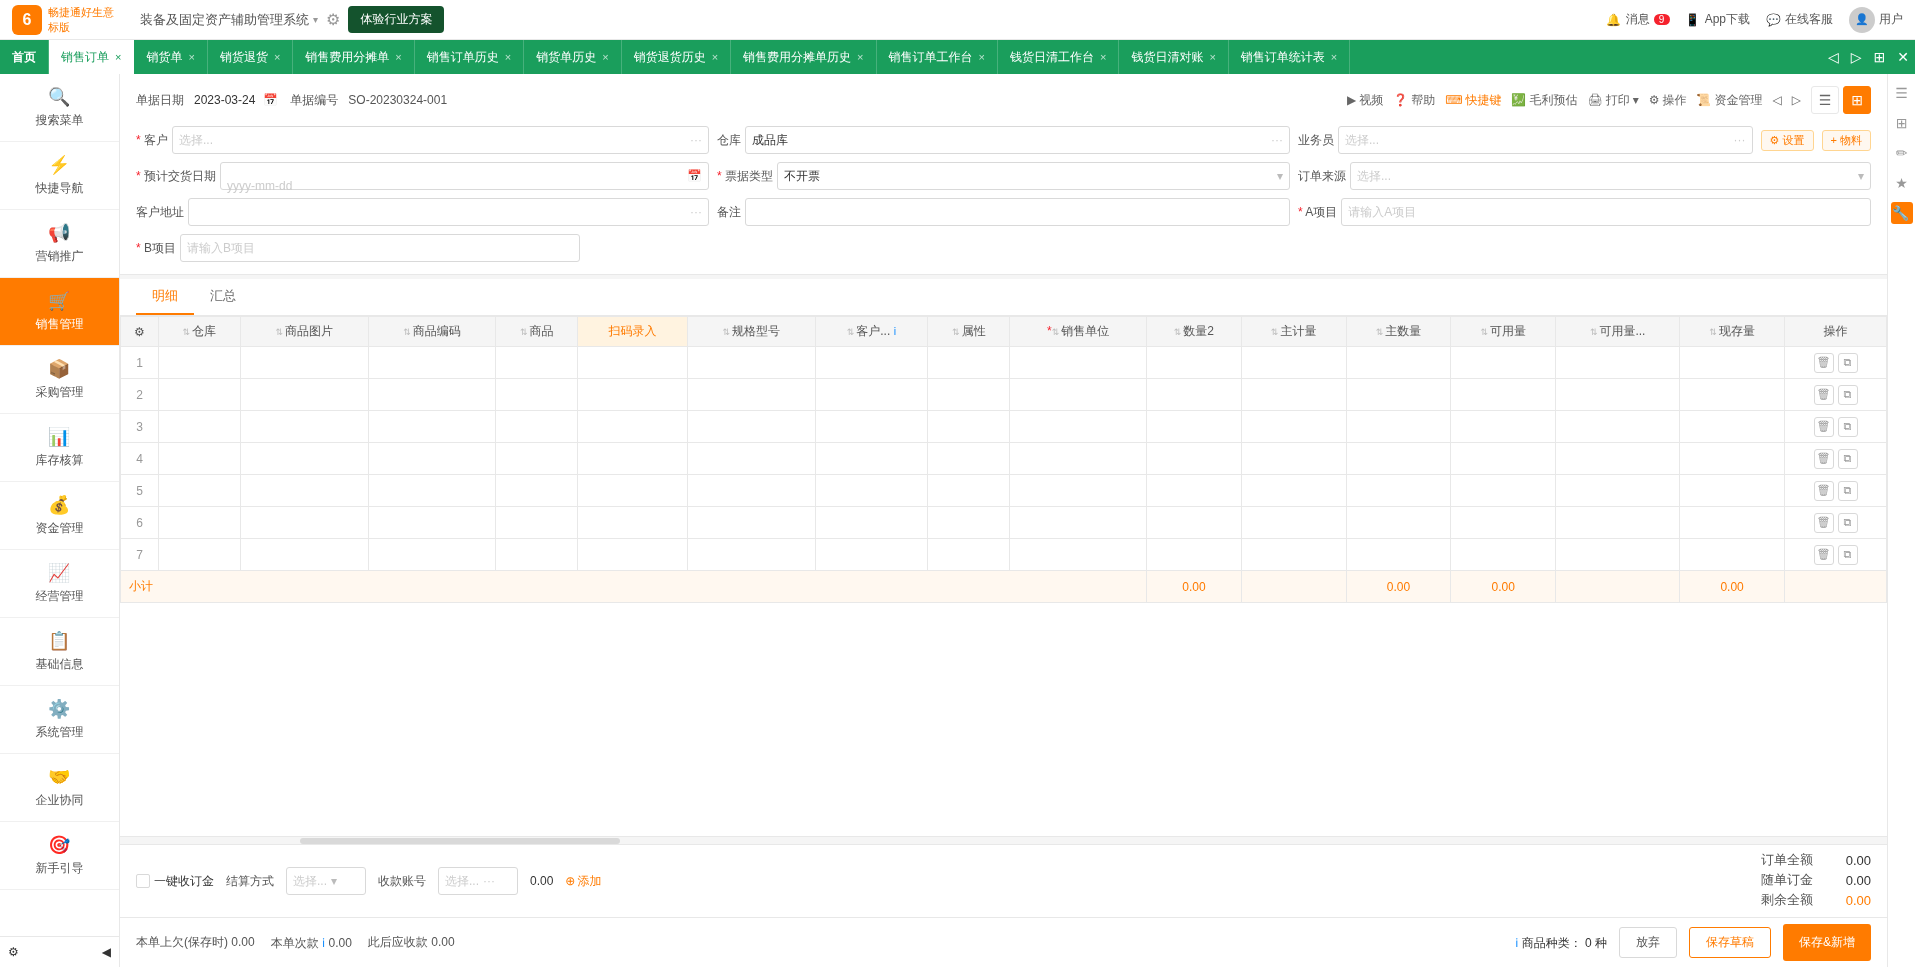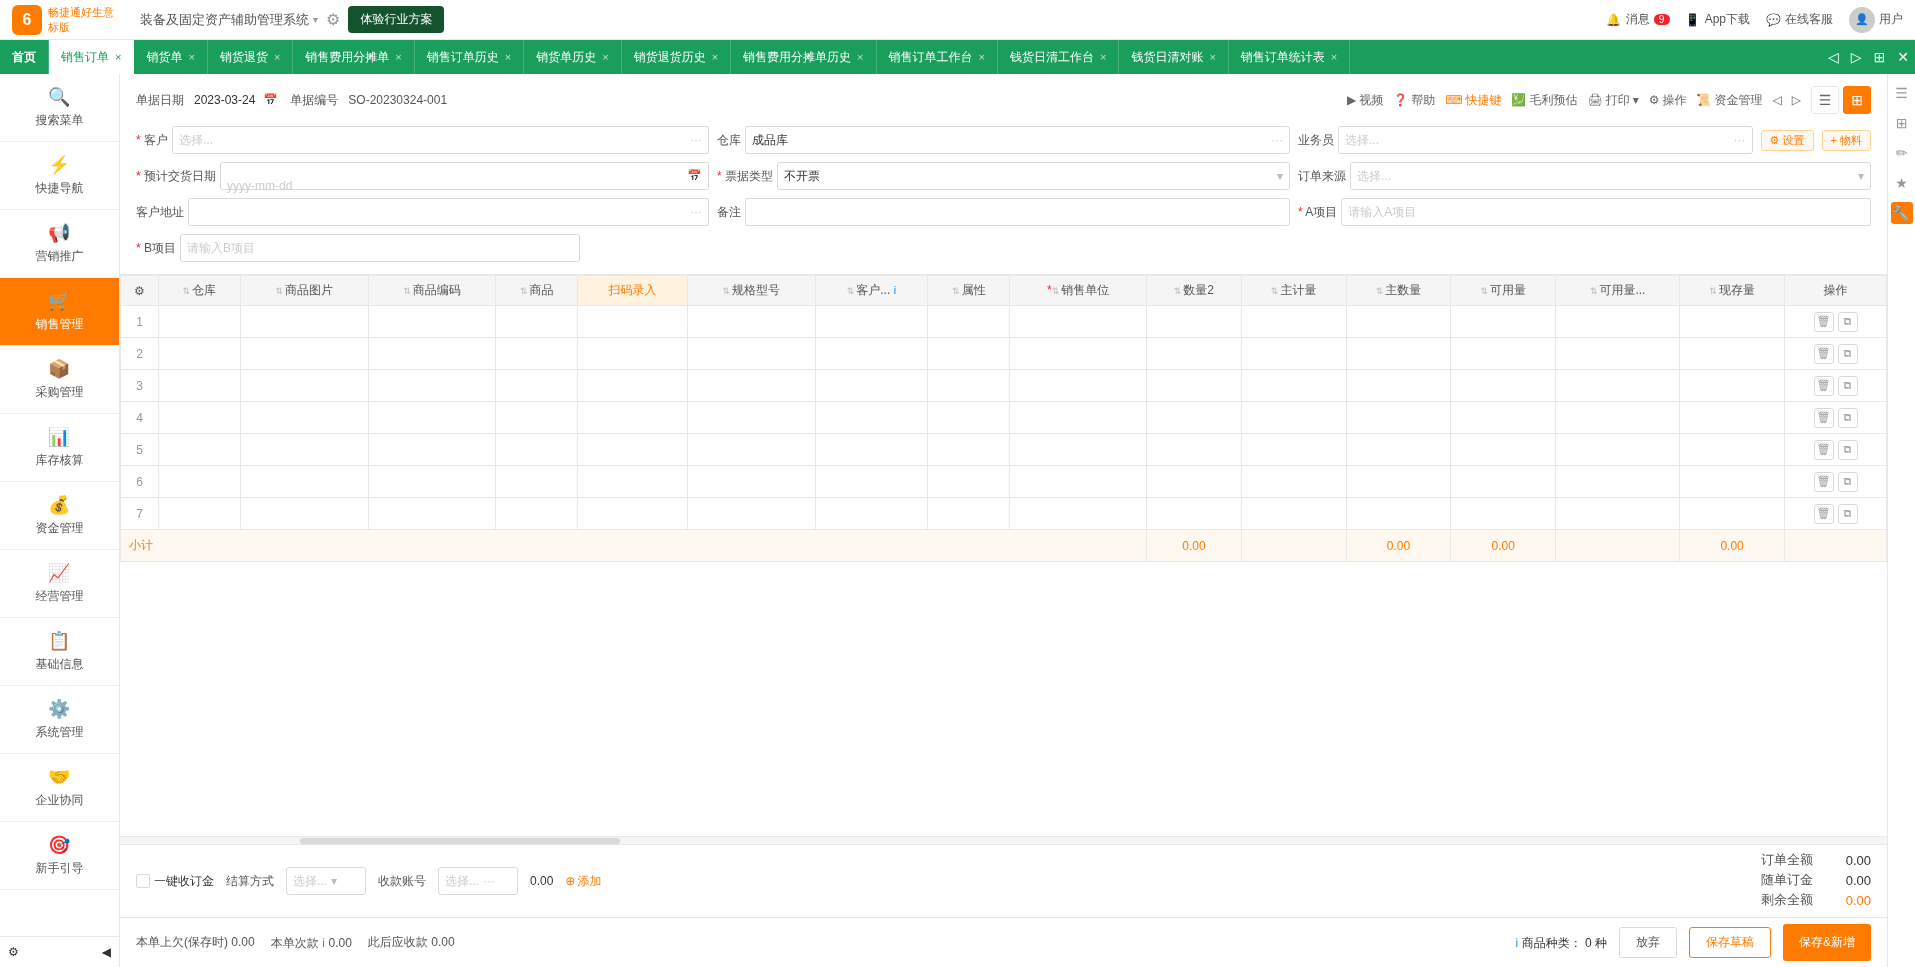--- a/index.html
+++ b/index.html
@@ -359,20 +359,24 @@
       <div style="display:grid;grid-template-columns:1fr;gap:8px;padding:4px 0;align-items:center;">
         <div class="field-group">
           <span class="field-label req">B项目</span>
           <div class="field-input" style="flex:1;max-width:400px;">
             <span style="color:#ccc;">请输入B项目</span>
           </div>
         </div>
       </div>
     </div>
 
+    <div class="detail-tabs">
+      <div class="detail-tab active">明细</div>
+      <div class="detail-tab">汇总</div>
+    </div>
 
     <div class="table-area">
       <div class="table-wrapper">
         <table class="data-table">
           <thead>
             <tr>
               <th><span>⚙</span></th>
               <th><span class="col-sort">⇅</span>仓库</th>
               <th><span class="col-sort">⇅</span>商品图片</th>
               <th><span class="col-sort">⇅</span>商品编码</th>

